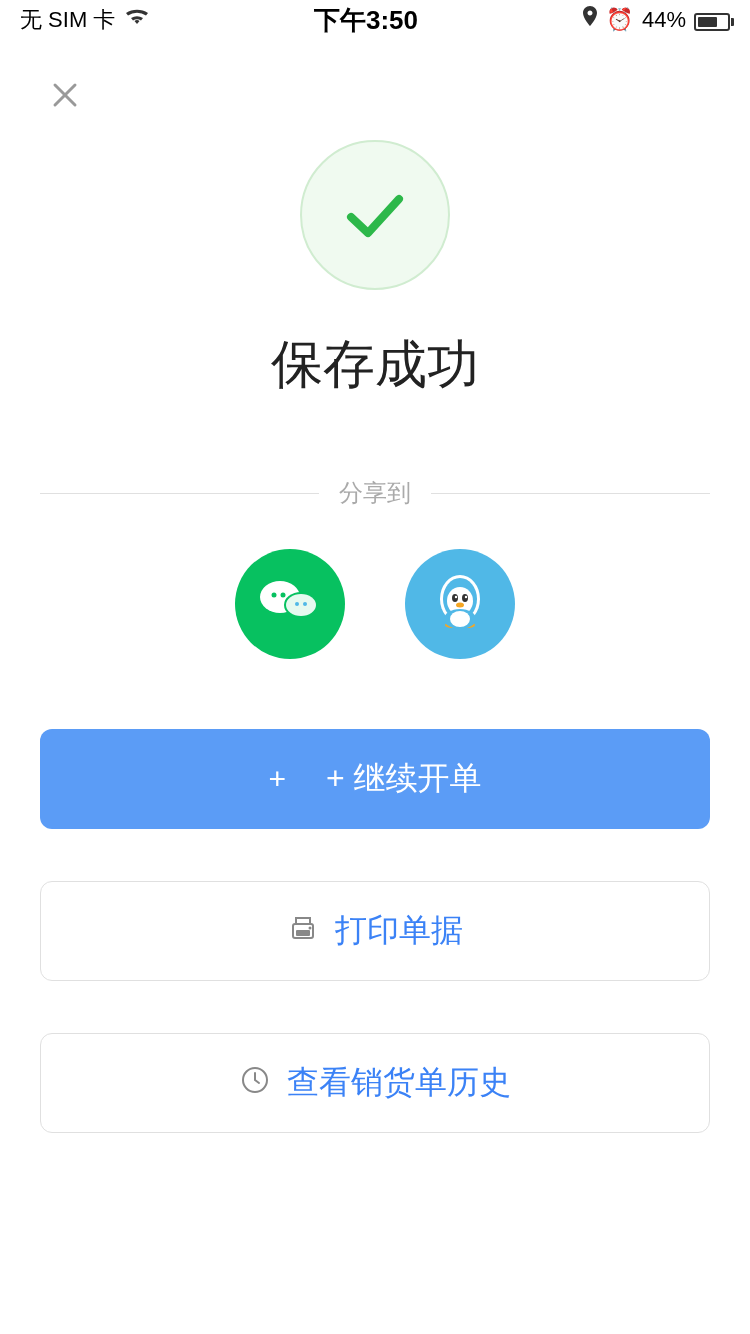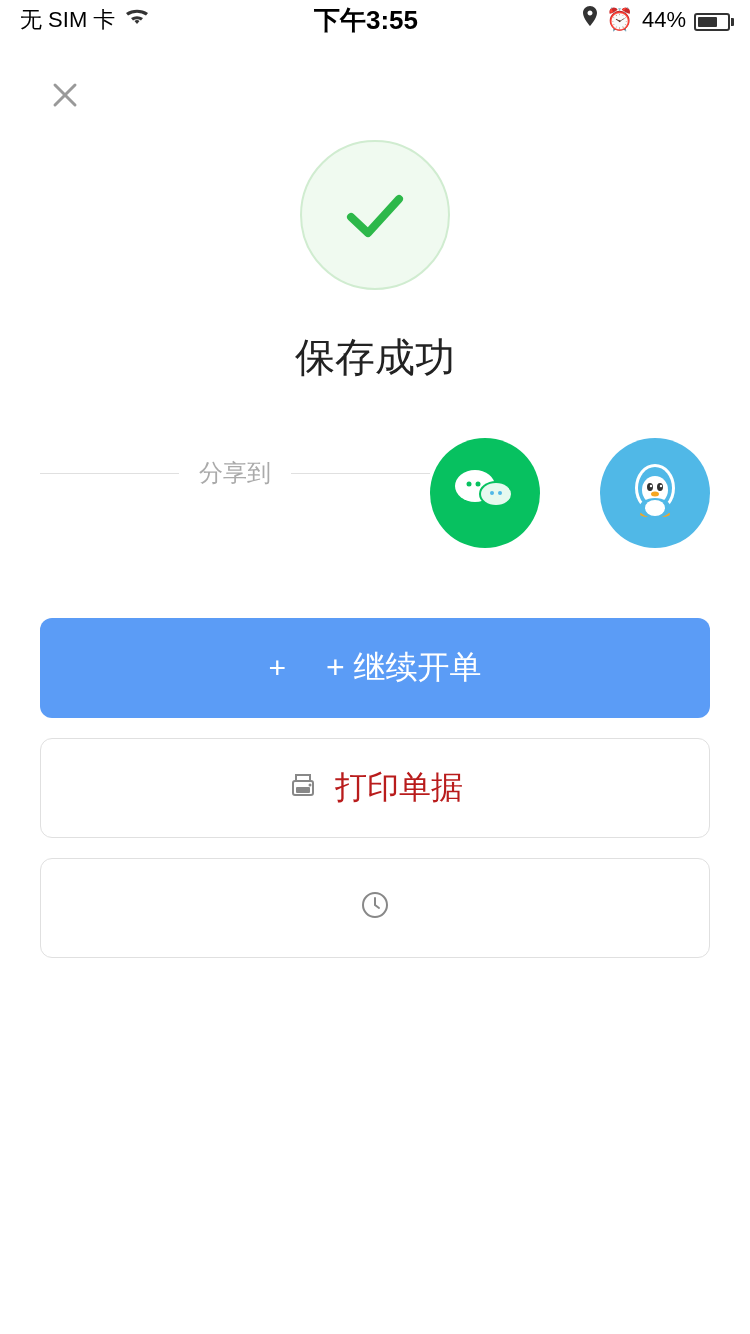--- a/index.html
+++ b/index.html
@@ -106,31 +106,31 @@
       justify-content: center;
       margin-bottom: 40px;
     }
     .success-circle svg {
       width: 80px;
       height: 80px;
     }
 
     
     .title {
-      font-size: 40px;
+      font-size: 52px;
       font-weight: 400;
       color: #222;
-      margin-bottom: 53px;
+      margin-bottom: 77px;
     }
 
     
     .share-section {
       width: 100%;
       display: flex;
-      flex-direction: row;
+      flex-direction: column;
       align-items: center;
       margin-bottom: 40px;
     }
     .divider-row {
       width: 100%;
       display: flex;
       align-items: center;
       gap: 20px;
       margin-bottom: 40px;
     }
@@ -182,42 +182,43 @@
       font-size: 32px;
       cursor: pointer;
       border: none;
     }
     .btn-primary {
       background: #5b9cf6;
       color: #fff;
     }
     .btn-secondary {
       background: #fff;
-      color: #b91c1c;
+      color: #3b82f6;
       border: 1px solid #e0e0e0 !important;
+      margin-top: 32px;
     }
     .btn-icon {
       font-size: 30px;
     }
   </style>
 </head>
 <body>
 
 <div class="status-bar">
   <div class="status-left">
     <span>无 SIM 卡</span>
     <span>
       <svg width="28" height="22" viewBox="0 0 28 22" fill="none">
         <path d="M14 18l2.5-3a4 4 0 00-5 0L14 18z" fill="#333"></path>
         <path d="M8 12l2 2.5a8 8 0 018 0L20 12a12 12 0 00-12 0z" fill="#333"></path>
         <path d="M3 7l2 2.5a16 16 0 0118 0L25 7A20 20 0 003 7z" fill="#333"></path>
       </svg>
     </span>
   </div>
-  <div class="status-center">下午3:55</div>
+  <div class="status-center">下午3:50</div>
   <div class="status-right">
     <span>
       <svg width="18" height="22" viewBox="0 0 18 22" fill="#333">
         <path d="M9 0C5.1 0 2 3.1 2 7c0 5.3 7 13 7 13s7-7.7 7-13c0-3.9-3.1-7-7-7zm0 9.5C7.6 9.5 6.5 8.4 6.5 7S7.6 4.5 9 4.5 11.5 5.6 11.5 7 10.4 9.5 9 9.5z"></path>
       </svg>
     </span>
     <span>⏰</span>
     <span>44%</span>
     <span>
       <span class="battery-icon">
@@ -311,16 +312,17 @@
       <span>打印单据</span>
     </button>
 
     <button class="action-btn btn-secondary">
       <span class="btn-icon">
         <svg width="32" height="32" viewBox="0 0 32 32" fill="none">
           <circle cx="16" cy="16" r="12" stroke="#888" stroke-width="2"></circle>
           <path d="M16 9v7l4 3" stroke="#888" stroke-width="2" stroke-linecap="round"></path>
         </svg>
       </span>
+      <span>查看销货单历史</span>
     </button>
   </div>
 
 </div>
 
 </body></html>

